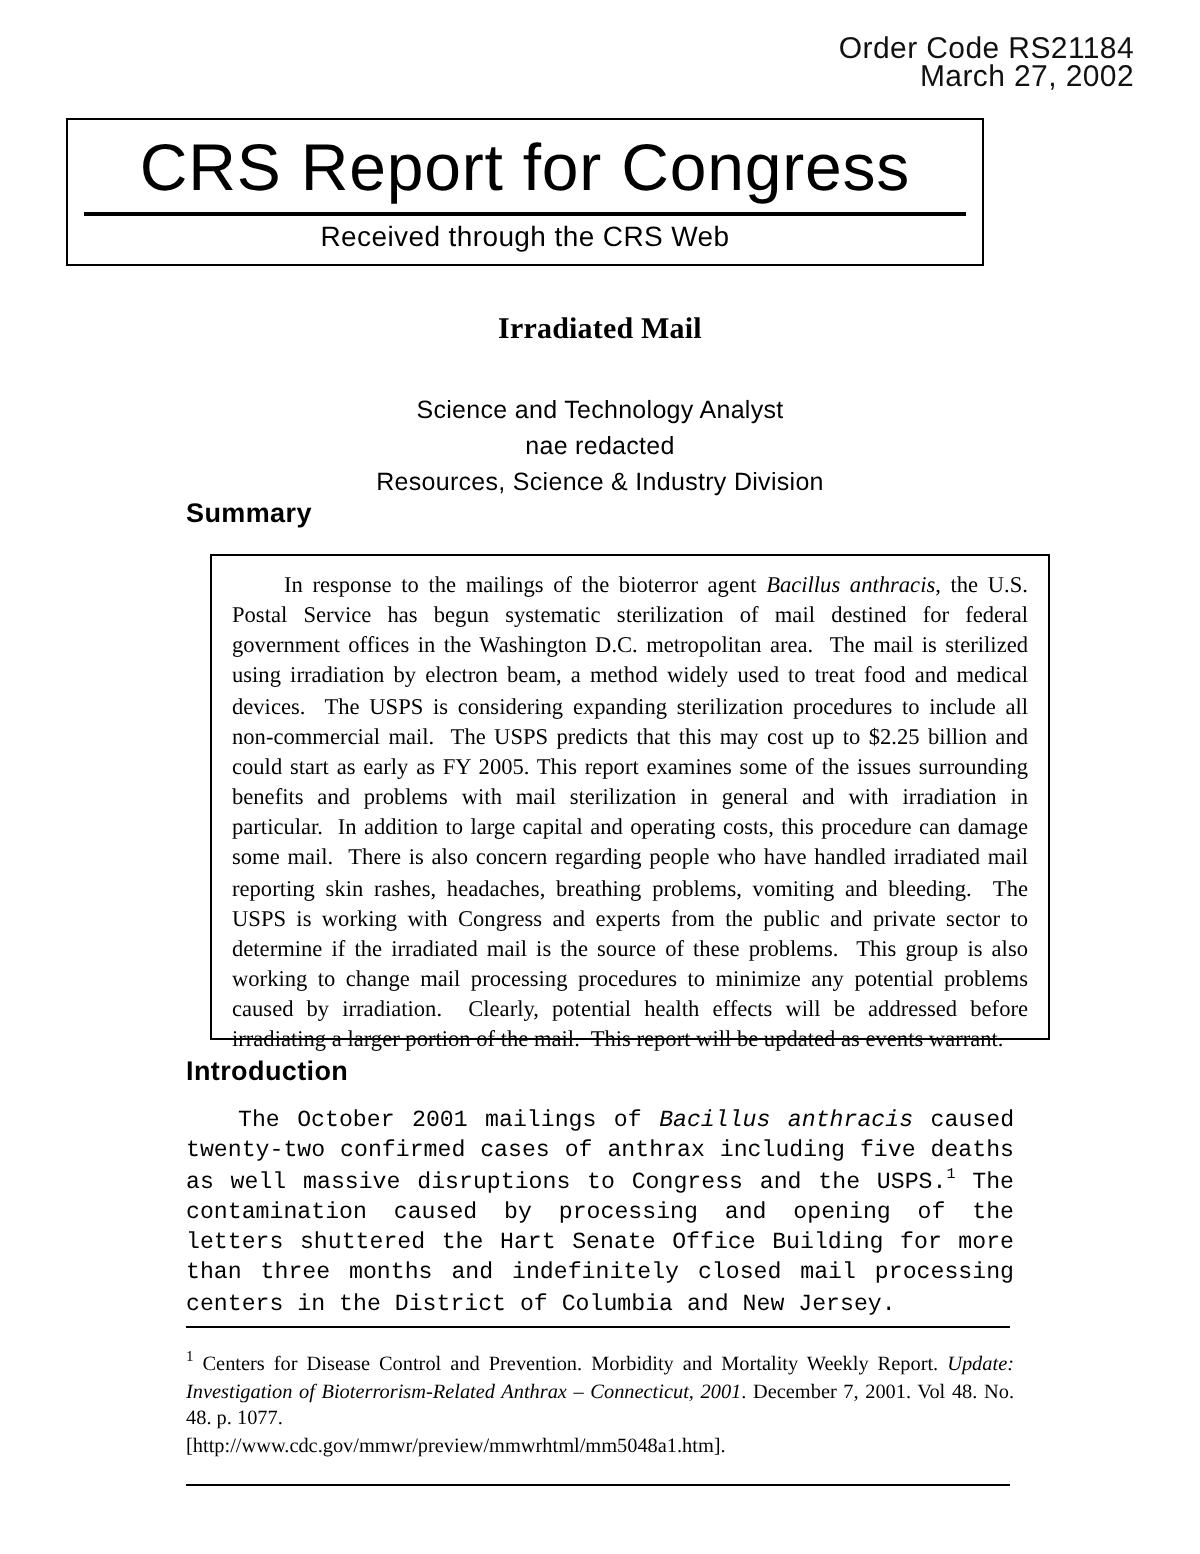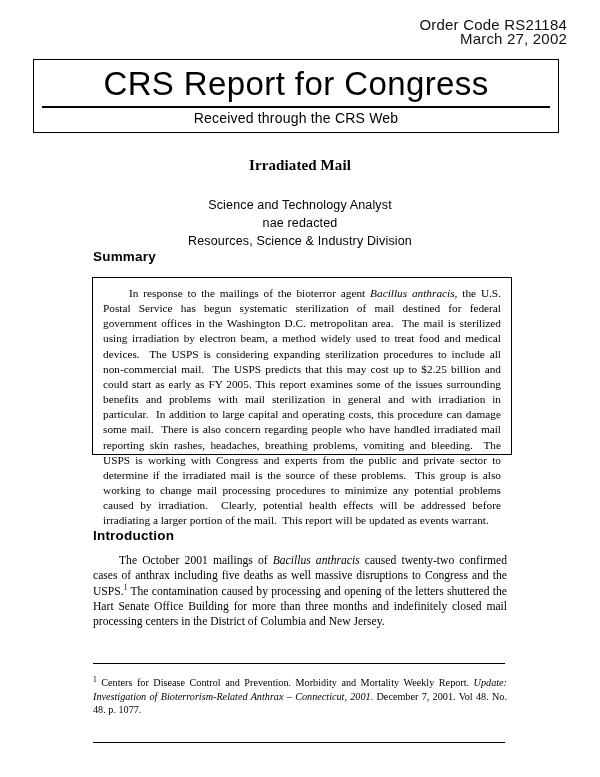--- a/index.html
+++ b/index.html
@@ -36,21 +36,21 @@
     line-height: 14px;
     letter-spacing: 0.2px;
     color: #111;
   }
 
   
   .masthead {
     position: absolute;
     left: 33px;
     top: 59px;
-    width: 526px;
+    width: 459px;
     height: 74px;
     border: 1.5px solid #000;
     box-sizing: border-box;
     background: #fff;
   }
   .masthead-rule {
     position: absolute;
     left: 8px;
     right: 8px;
     top: 46px;
@@ -122,43 +122,43 @@
     font-size: 13.5px;
     font-weight: bold;
     letter-spacing: 0.2px;
   }
   #summary-heading { top: 249px; }
   #introduction-heading { top: 528px; }
 
   
   .summary-box {
     position: absolute;
-    left: 92px;
+    left: 105px;
     top: 277px;
     width: 420px;
-    height: 178px;
+    height: 243px;
     border: 1.2px solid #000;
     box-sizing: border-box;
     padding: 8px 10px 6px 10px;
   }
   .summary-text {
     font-family: "Liberation Serif", serif;
     font-size: 11.3px;
     line-height: 15.15px;
     text-align: justify;
     text-indent: 26px;
     hyphens: none;
   }
 
   
   .body-text {
     position: absolute;
     left: 93px;
     width: 414px;
-    font-family: Liberation Serif, serif;
+    font-family: Liberation Mono, monospace;
     font-size: 11.6px;
     line-height: 15.3px;
     text-align: justify;
     text-indent: 26px;
   }
   #intro-paragraph { top: 553px; }
 
   sup.fn {
     font-size: 7.5px;
     vertical-align: super;
@@ -252,20 +252,21 @@
 
   <div class="section-heading" id="introduction-heading">Introduction</div>
 
   <div class="body-text" id="intro-paragraph">
     <span>The October 2001 mailings of </span><em>Bacillus anthracis</em><span> caused twenty-two confirmed cases of anthrax including five deaths as well massive disruptions to Congress and the USPS.</span><sup class="fn">1</sup><span> The contamination caused by processing and opening of the letters shuttered the Hart Senate Office Building for more than three months and indefinitely closed mail processing centers in the District of Columbia and New Jersey.</span>
   </div>
 
   <div class="footnote-rule"></div>
   <div class="footnote">
     <sup class="fn">1</sup><span> Centers for Disease Control and Prevention. Morbidity and Mortality Weekly Report. </span><em>Update: Investigation of Bioterrorism-Related Anthrax – Connecticut, 2001</em><span>. December 7, 2001. Vol 48. No. 48. p. 1077.</span>
+    <span class="url-line">[http://www.cdc.gov/mmwr/preview/mmwrhtml/mm5048a1.htm].</span>
   </div>
 
   <div class="footer-rule"></div>
   <div class="footer">
     <span>Congressional Research Service</span><span class="diamond">❖</span><span>The Library of Congress</span>
   </div>
 
 </div>
 
 </body></html>

